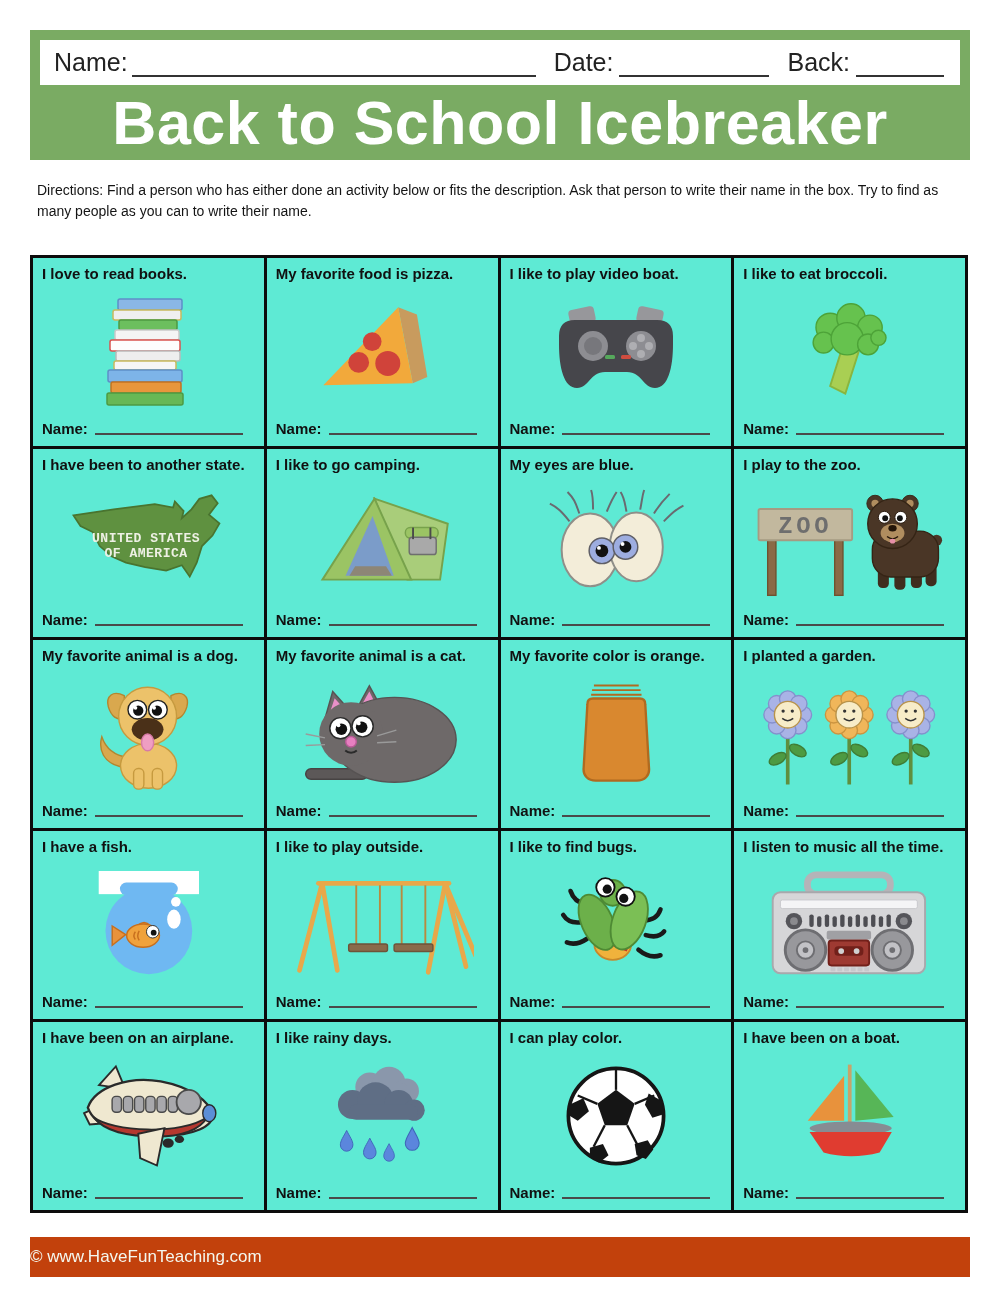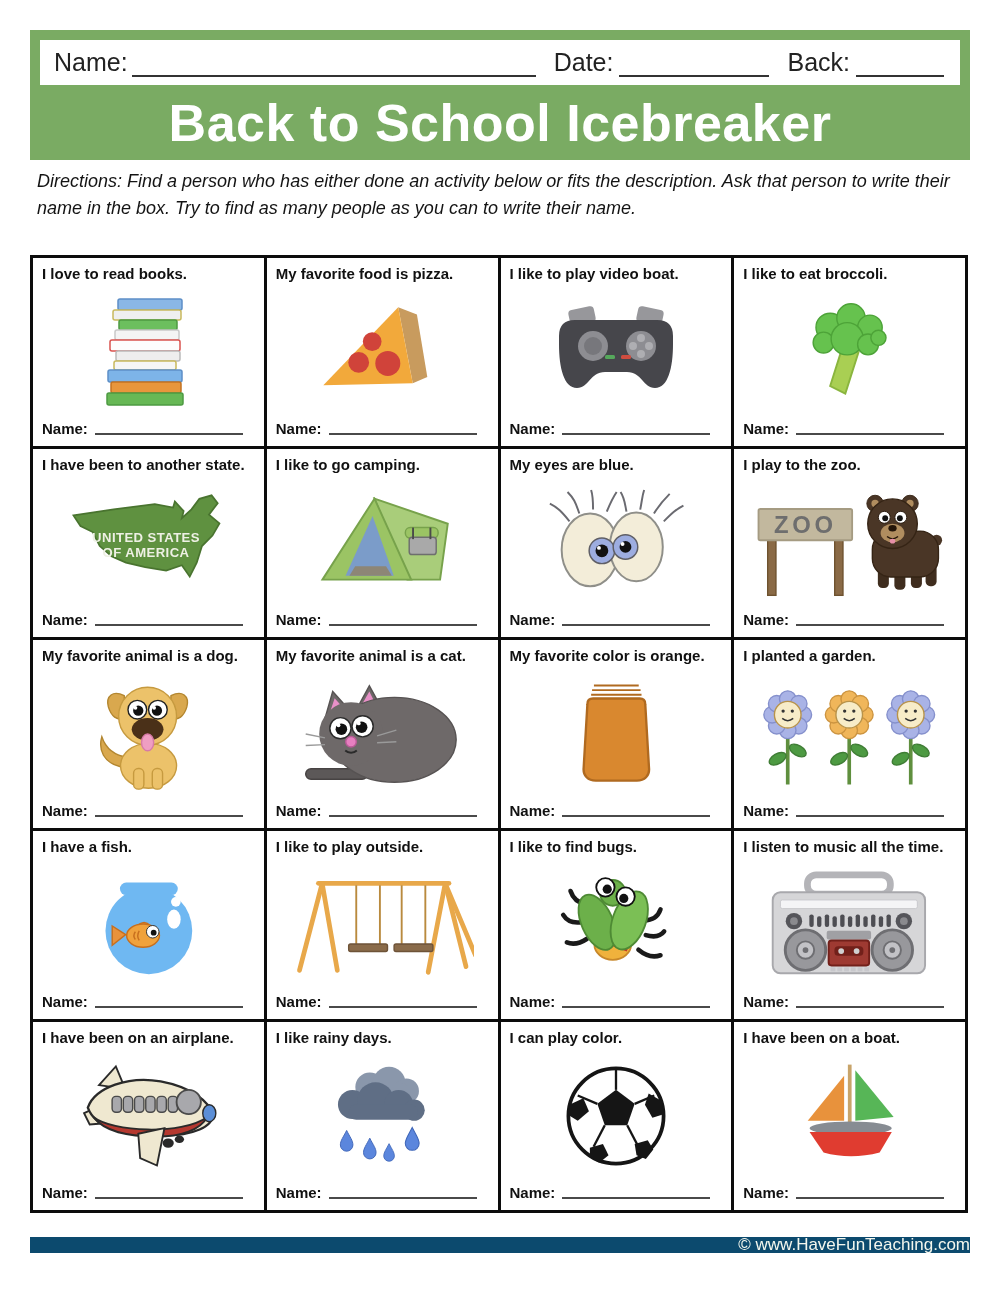--- a/index.html
+++ b/index.html
@@ -9,39 +9,39 @@
   
   .header-block{position:absolute;left:30px;top:30px;right:30px;height:130px;background:#7aab63;}
   .namebar{position:absolute;left:10px;right:10px;top:10px;height:45px;background:#fff;
            display:flex;align-items:center;padding:0 14px;font-size:25px;color:#222;}
   .namebar .lbl{white-space:nowrap;}
   .blank{border-bottom:2.5px solid #333;height:60%;}
   .nb-name{flex:1;margin:0 18px 0 4px;}
   .nb-date{width:150px;margin:0 18px 0 6px;}
   .nb-score{width:88px;margin:0 2px 0 6px;}
   .title{position:absolute;left:0;right:0;top:55px;height:75px;display:flex;align-items:center;
-         justify-content:center;color:#fff;font-size:52px;font-weight:bold;letter-spacing:0.5px;}
+         justify-content:center;color:#fff;font-size:61px;font-weight:bold;letter-spacing:0.5px;}
 
   
-  .directions{position:absolute;left:37px;top:168px;width:928px;font-size:18px;line-height:1.5;color:#141414;font-style:italic;}
+  .directions{position:absolute;left:37px;top:180px;width:928px;font-size:14px;line-height:1.5;color:#141414;}
 
   
   .grid{position:absolute;left:30px;top:255px;width:938px;height:958px;display:grid;
         grid-template-columns:repeat(4,1fr);grid-template-rows:repeat(5,1fr);
         background:#0c0c0c;gap:3px;border:3px solid #0c0c0c;box-sizing:border-box;}
-  .cell{background:#ffffff;display:flex;flex-direction:column;padding:7px 9px 9px;min-height:0;box-sizing:border-box;}
+  .cell{background:#5eead4;display:flex;flex-direction:column;padding:7px 9px 9px;min-height:0;box-sizing:border-box;}
   .prompt{font-weight:bold;font-size:15px;line-height:1.25;color:#111;}
-  .art{flex:1;min-height:0;display:flex;align-items:center;justify-content:center;overflow:hidden;}
+  .art{flex:1;min-height:0;display:flex;align-items:center;justify-content:center;overflow:hidden;font-family:Liberation Mono, monospace;}
   .art svg{display:block;max-height:100%;max-width:100%;}
   .nameline{display:flex;align-items:flex-end;font-weight:bold;font-size:15px;color:#111;}
   .nameline .blank{flex:1;margin:0 12px 2px 7px;border-bottom:2px solid #4a4a4a;height:13px;}
 
   
-  .footer{position:absolute;left:30px;right:30px;top:1237px;height:16px;background:#0c4a6e;
-          display:flex;align-items:center;justify-content:flex-end;color:#f4f7ee;font-size:17px;}
+  .footer{position:absolute;left:30px;right:30px;top:1237px;height:40px;background:#c2410c;
+          display:flex;align-items:center;justify-content:flex-start;color:#f4f7ee;font-size:17px;}
 </style>
 </head>
 <body>
 
 <div class="sheet">
 
   <div class="header-block">
     <div class="namebar">
       <span class="lbl">Name:</span>
       <span class="blank nb-name"></span>

